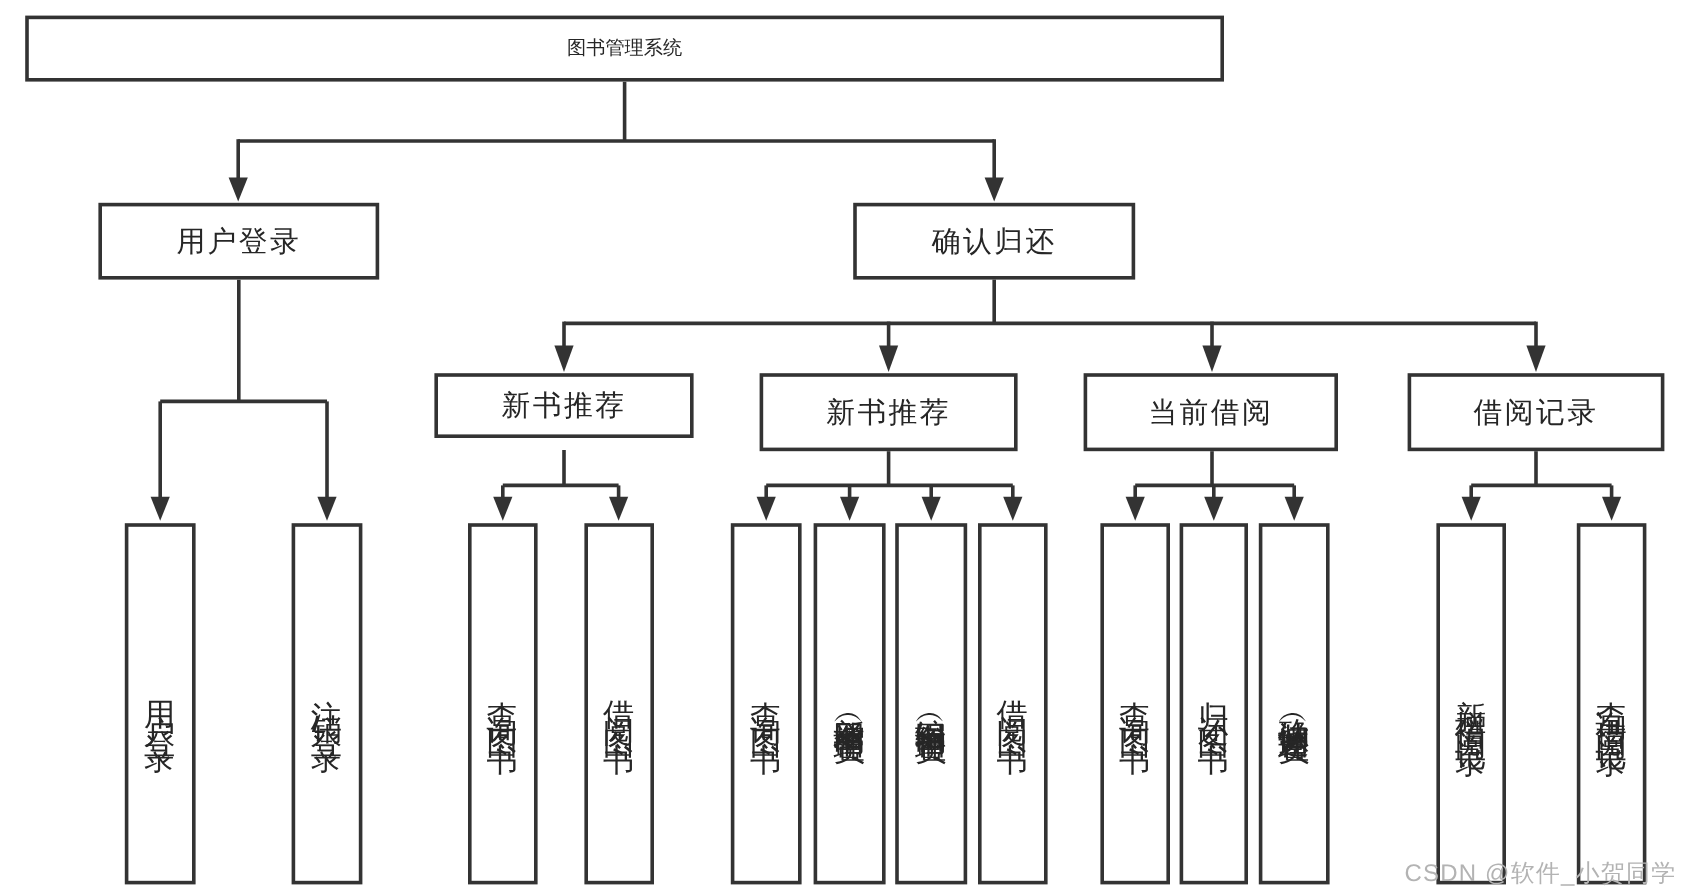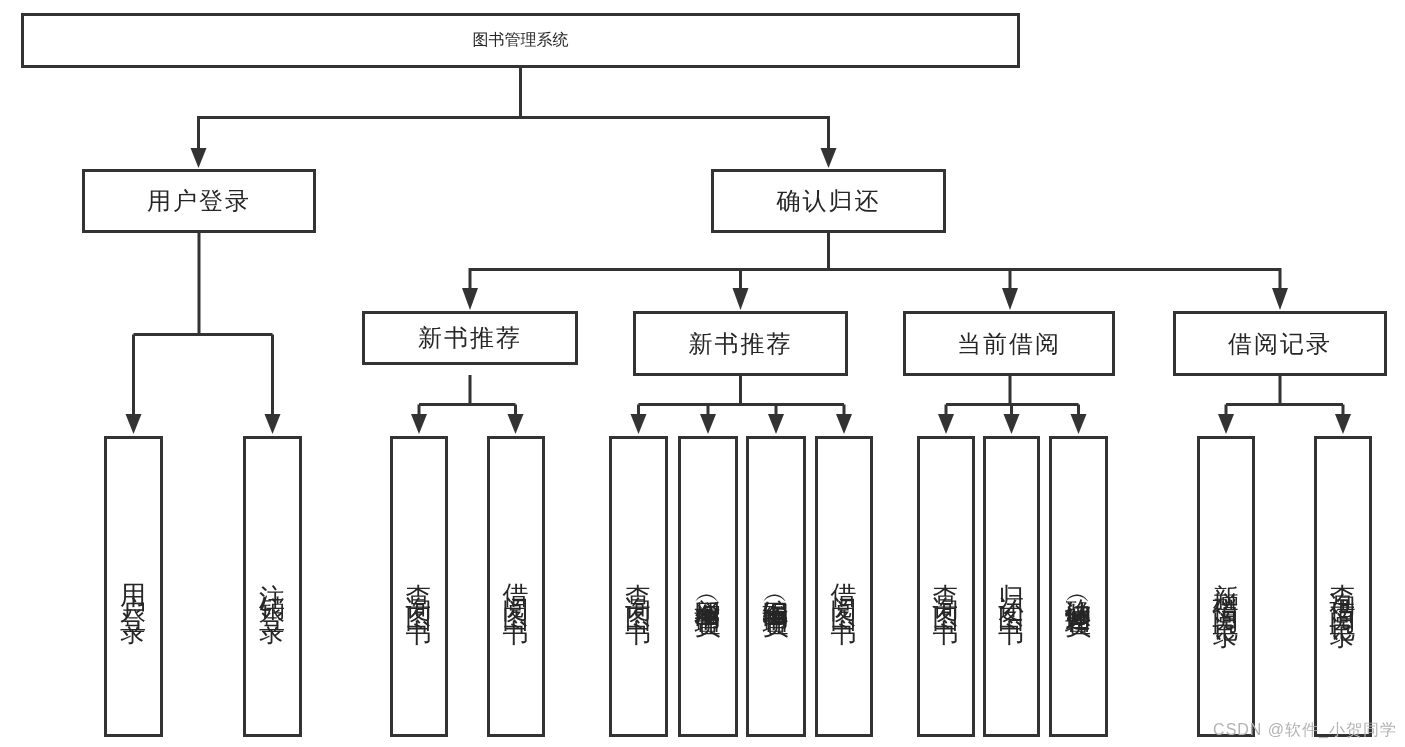--- a/index.html
+++ b/index.html
@@ -21,21 +21,21 @@
   .leaf{font-size:26px;}
   .vtext{
     writing-mode:vertical-rl;
     display:block;line-height:1;white-space:nowrap;
   }
   .sp-lg{letter-spacing:12px;}
   .sp-md{letter-spacing:8px;}
   .sp-sm{letter-spacing:2px;}
   .watermark{
     position:absolute;right:8px;bottom:6px;z-index:3;
-    font-size:16px;color:var(--watermark,#b3b3b3);letter-spacing:1px;
+    font-size:20px;color:var(--watermark,#b3b3b3);letter-spacing:1px;
   }
 </style>
 </head>
 <body>
 
 <div class="stage">
 
   <svg class="connectors" viewBox="0 0 1405 747" xmlns="http://www.w3.org/2000/svg">
 
     <path class="ln" d="M520.5,68 V117.5 M198.5,117.5 H828.5"></path>

